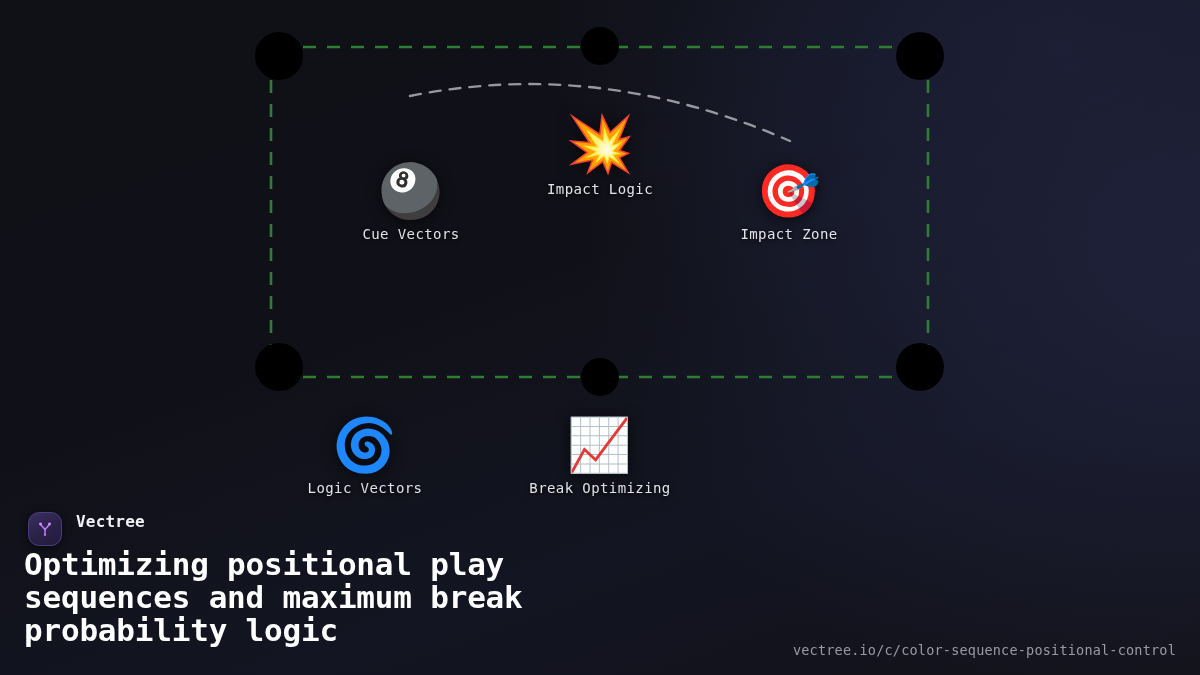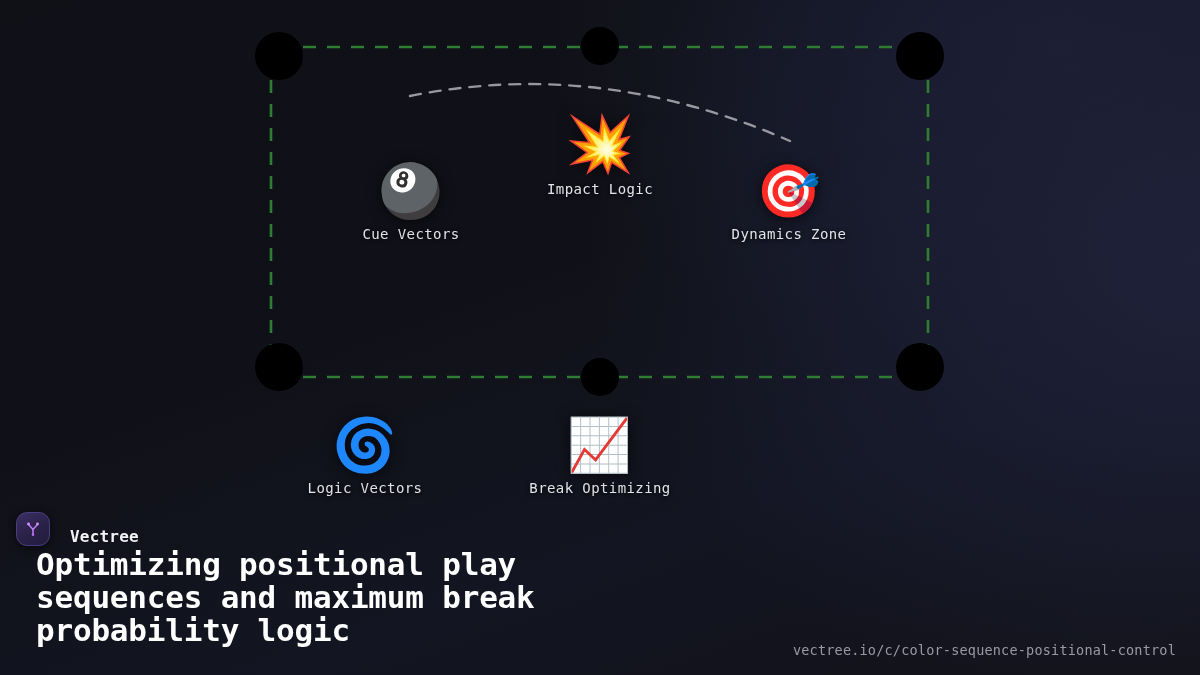--- a/index.html
+++ b/index.html
@@ -65,46 +65,46 @@
   #footer {
     position: absolute;
     left: 0;
     right: 0;
     bottom: 0;
     height: 175px;
     padding: 0 24px;
   }
   #brand-row {
     position: absolute;
-    left: 16px;
+    left: 28px;
     top: 12px;
     display: flex;
-    align-items: flex-end;
-    gap: 20px;
+    align-items: flex-start;
+    gap: 14px;
   }
   #brand-badge {
     width: 34px;
     height: 34px;
     border-radius: 11px;
     background: linear-gradient(150deg, #3a2f63 0%, #2a2147 55%, #231c3c 100%);
     border: 1px solid #4b3d7d;
     display: flex;
     align-items: center;
     justify-content: center;
     box-shadow: 0 2px 8px rgba(0,0,0,0.55);
   }
   #brand-name {
     color: #f2f2f6;
     font-size: 16px;
     font-weight: bold;
     letter-spacing: 0.2px;
   }
   #headline {
     position: absolute;
-    left: 36px;
+    left: 24px;
     top: 48px;
     width: 1010px;
     color: #ffffff;
     font-size: 31px;
     font-weight: bold;
     line-height: 1.06;
     letter-spacing: -0.2px;
     white-space: pre-line;
   }
   #url {
@@ -146,21 +146,21 @@
       <div class="node" style="left: 411px; top: 203px;">
         <div class="node-glyph" style="font-size: 52px;">🎱</div>
         <div class="node-label">Cue Vectors</div>
       </div>
       <div class="node" style="left: 600px; top: 156px;">
         <div class="node-glyph" style="font-size: 56px;">💥</div>
         <div class="node-label">Impact Logic</div>
       </div>
       <div class="node" style="left: 789px; top: 203px;">
         <div class="node-glyph" style="font-size: 52px;">🎯</div>
-        <div class="node-label">Dynamics Zone</div>
+        <div class="node-label">Impact Zone</div>
       </div>
       <div class="node" style="left: 365px; top: 457px;">
         <div class="node-glyph" style="font-size: 52px;">🌀</div>
         <div class="node-label">Logic Vectors</div>
       </div>
       <div class="node" style="left: 600px; top: 457px;">
         <div class="node-glyph" style="font-size: 52px;">📈</div>
         <div class="node-label">Break Optimizing</div>
       </div>
     </div>

